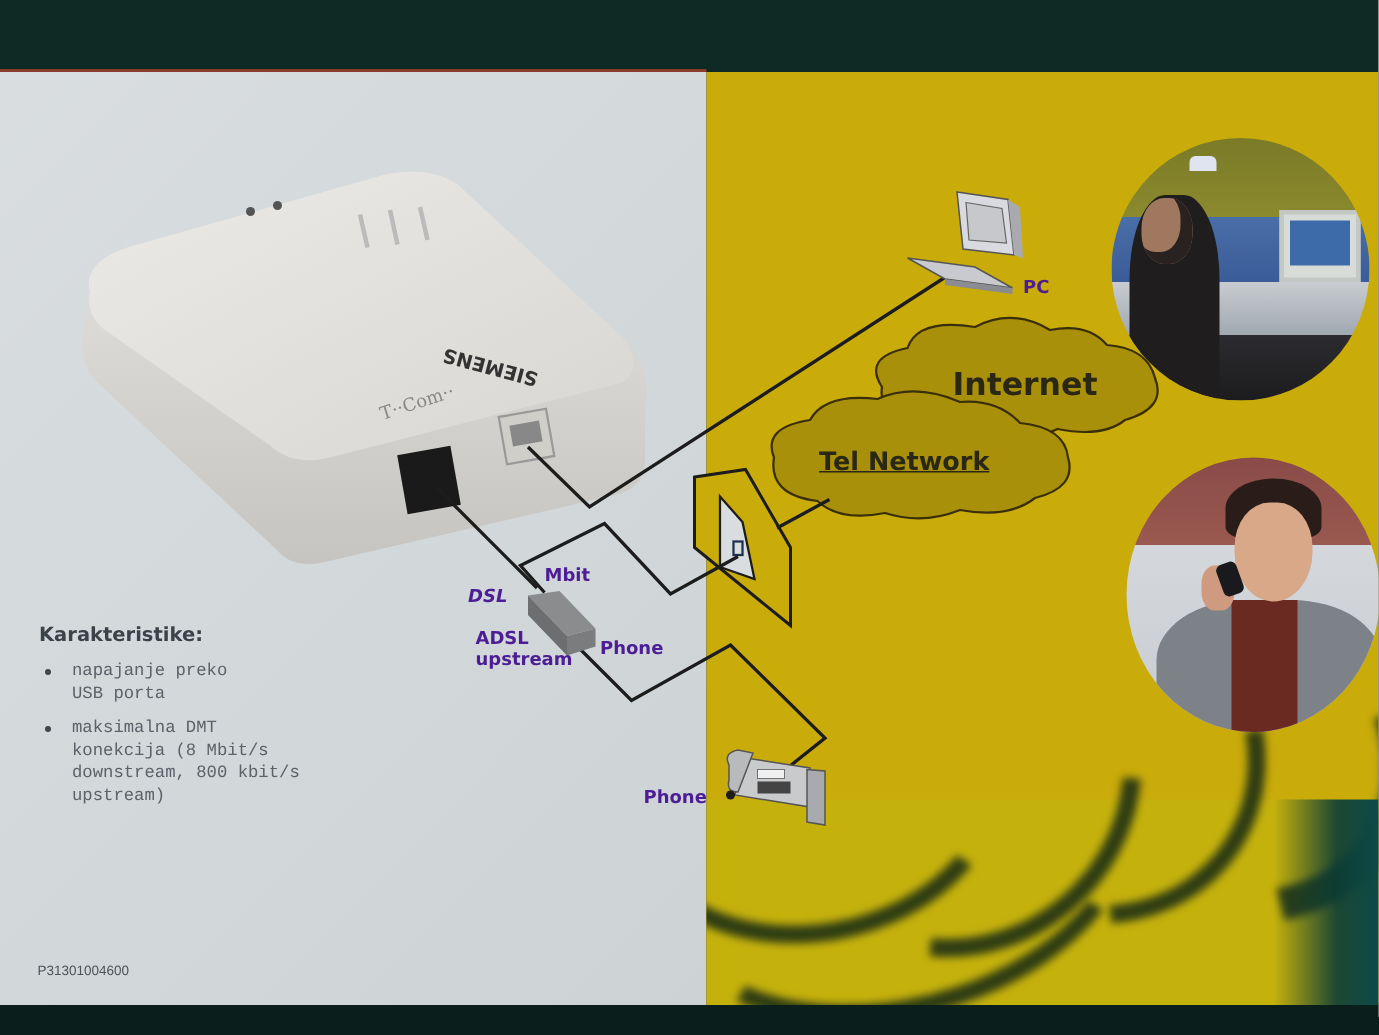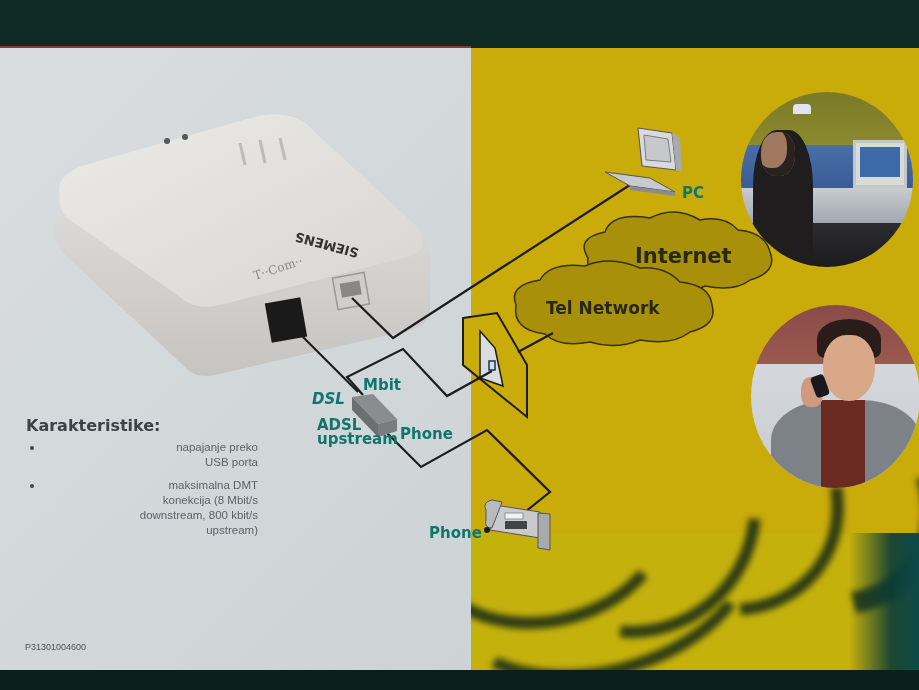--- a/index.html
+++ b/index.html
@@ -42,44 +42,44 @@
     }
 
     
     .device {
       position: absolute; left: 45px; top: 105px; width: 390px; height: 275px;
     }
 
     .spec-title {
       position: absolute; left: 26px; top: 416px;
       font-family: "DejaVu Sans", sans-serif; font-weight: bold;
-      font-size: 16px; color: #3b4348;
+      font-size: 13px; color: #3b4348;
     }
     .spec-list {
       position: absolute; left: 28px; top: 440px; width: 230px;
       list-style: none;
     }
     .spec-list li {
       position: relative; padding-left: 20px;
-      font-family: Liberation Sans, sans-serif;
+      font-family: Liberation Mono, monospace;
       font-size: 11.5px; line-height: 15px; color: #5a6368;
-      margin-bottom: 8px; white-space: pre-line; text-align: right;
+      margin-bottom: 8px; white-space: pre-line;
     }
     .spec-list li::before {
       content: ""; position: absolute; left: 2px; top: 6px;
       width: 4px; height: 4px; border-radius: 50%; background: #3f474c;
     }
     .product-code {
       position: absolute; left: 25px; top: 642px;
       font-family: Liberation Sans, sans-serif; font-size: 9px; color: #4a5358;
     }
 
     .label {
       position: absolute; font-family: "DejaVu Sans", sans-serif;
-      font-size: 15px; color: #0f766e; font-weight: 600;
+      font-size: 12px; color: #4c1d95; font-weight: 600;
     }
     .cloud-label {
       position: absolute; font-family: "DejaVu Sans", sans-serif;
       font-weight: bold; color: #2a2715;
     }
 
     .photo {
       position: absolute; border-radius: 50%; overflow: hidden;
     }
     .photo-office {
@@ -237,21 +237,21 @@
 
 <div class="label" style="left:363px; top:376px;">Mbit</div>
 <div class="label" style="left:312px; top:390px;font-style:italic;">DSL</div>
 <div class="label" style="left:317px; top:418px; line-height:14px; white-space:pre-line;">ADSL
 upstream</div>
 <div class="label" style="left:400px; top:425px;">Phone</div>
 <div class="label" style="left:682px; top:184px;">PC</div>
 <div class="label" style="left:429px; top:524px;">Phone</div>
 
 <div class="cloud-label" style="left:635px; top:244px; font-size:21px;">Internet</div>
-<div class="cloud-label" style="left:546px; top:298px; font-size:17px;">Tel Network</div>
+<div class="cloud-label" style="left:546px; top:298px; font-size:17px;text-decoration:underline;">Tel Network</div>
 
 <div class="photo photo-office">
   <div class="lamp"></div>
   <div class="monitor"></div>
   <div class="person"></div>
   <div class="head"></div>
 </div>
 <div class="photo photo-phone">
   <div class="jacket"></div>
   <div class="blouse"></div>

